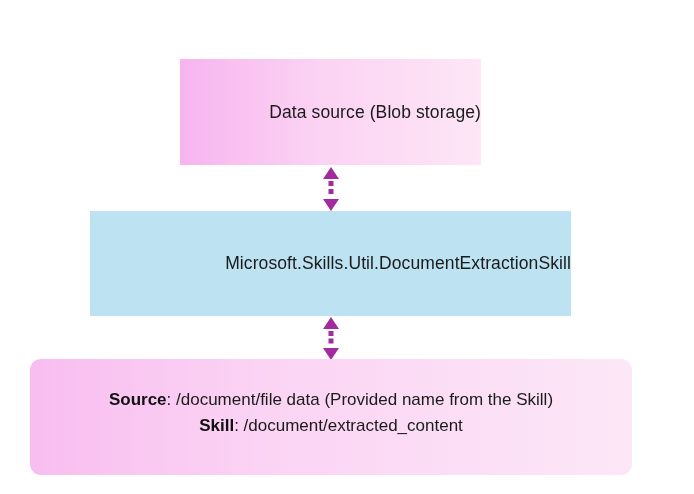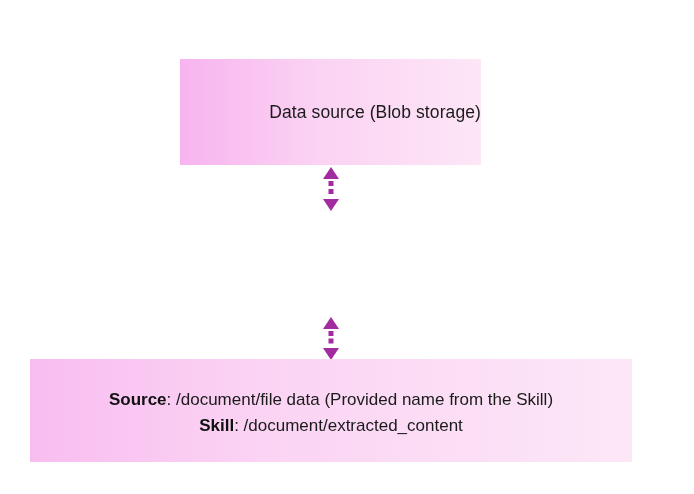--- a/index.html
+++ b/index.html
@@ -57,23 +57,24 @@
   #node-skill .node-label {
     font-size: 17.5px;
     letter-spacing: 0.1px;
   }
 
   
   #node-io {
     left: 30px;
     top: 359px;
     width: 602px;
-    height: 103px;
+    height: 116px;
     background: linear-gradient(90deg, #f8bdf0 0%, #fbd4f4 40%, #fce7f7 100%);
     display: block;
+    border-radius: 11px;
   }
   #node-io .io-lines {
     position: absolute;
     left: 0;
     right: 0;
     top: 28px;
     text-align: center;
   }
   .io-line {
     font-size: 17px;
@@ -116,20 +117,23 @@
 
   <div class="arrow-connector" id="arrow-source-skill">
     <svg width="18" height="44" viewBox="0 0 18 44" xmlns="http://www.w3.org/2000/svg">
       <polygon points="9,0 17,12 1,12" fill="#a32ba0"></polygon>
       <polygon points="9,44 17,32 1,32" fill="#a32ba0"></polygon>
       <rect x="6.5" y="14" width="5" height="5" fill="#a32ba0"></rect>
       <rect x="6.5" y="22" width="5" height="5" fill="#a32ba0"></rect>
     </svg>
   </div>
 
+  <div class="node" id="node-skill">
+    <span class="node-label">Microsoft.Skills.Util.DocumentExtractionSkill</span>
+  </div>
 
   <div class="arrow-connector" id="arrow-skill-io">
     <svg width="18" height="43" viewBox="0 0 18 43" xmlns="http://www.w3.org/2000/svg">
       <polygon points="9,0 17,12 1,12" fill="#a32ba0"></polygon>
       <polygon points="9,43 17,31 1,31" fill="#a32ba0"></polygon>
       <rect x="6.5" y="14" width="5" height="5" fill="#a32ba0"></rect>
       <rect x="6.5" y="21.5" width="5" height="5" fill="#a32ba0"></rect>
     </svg>
   </div>
 

